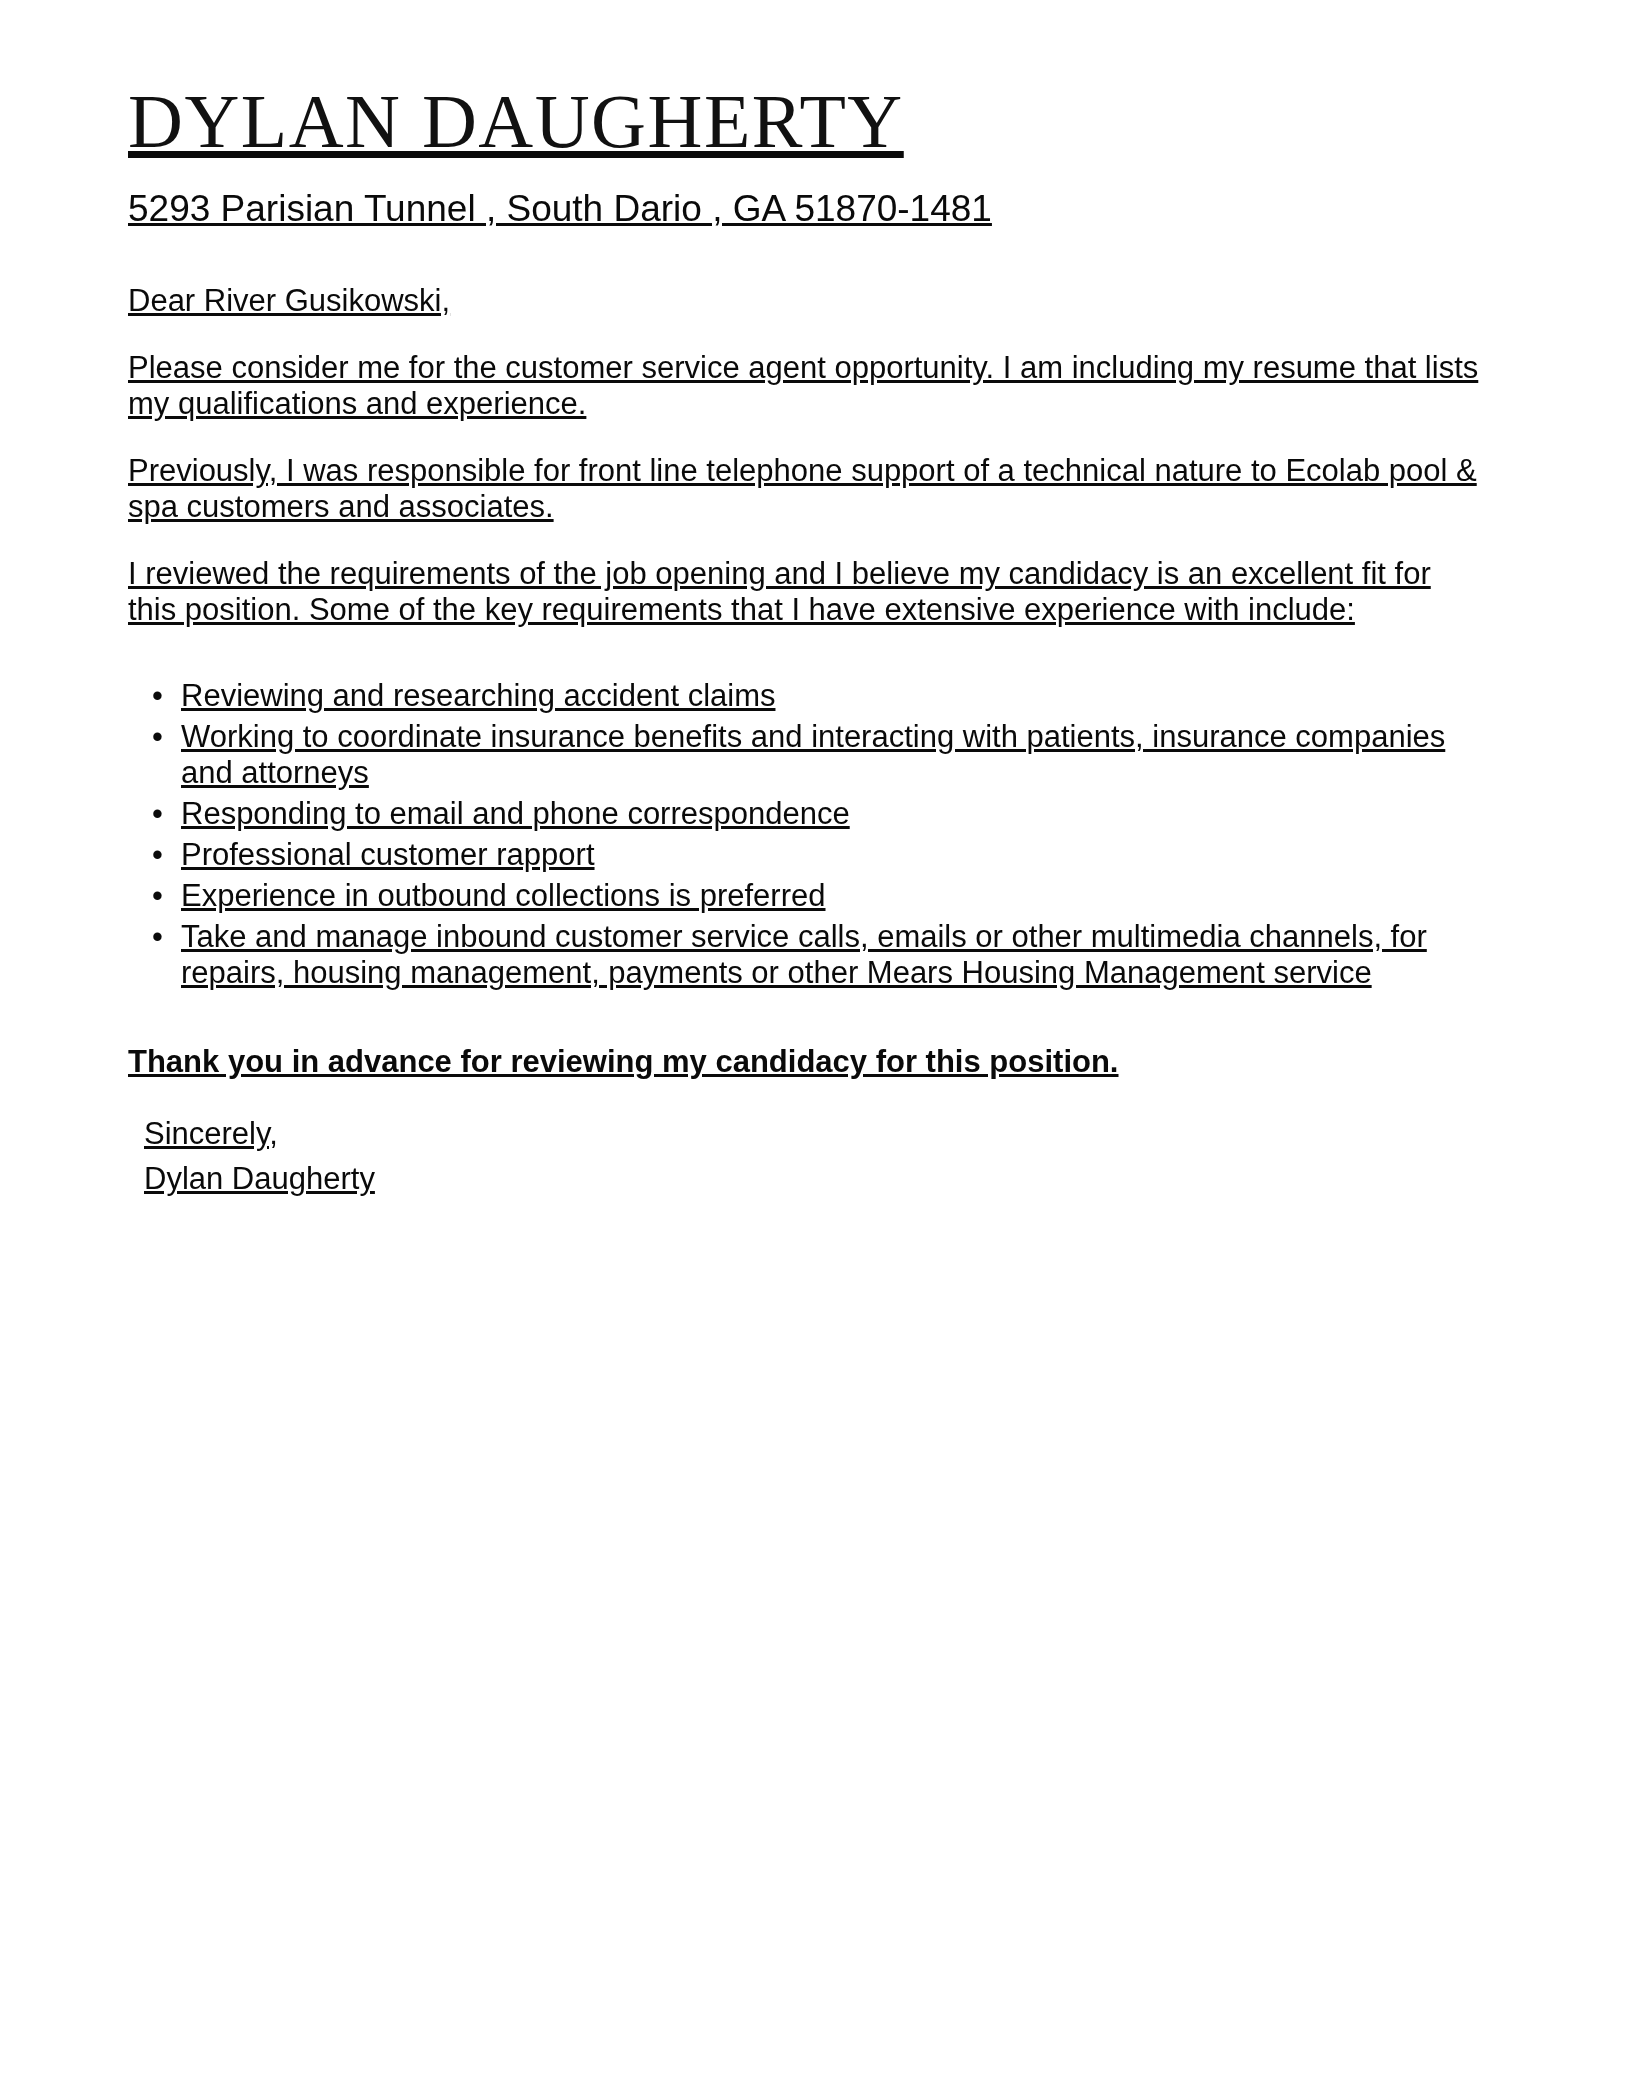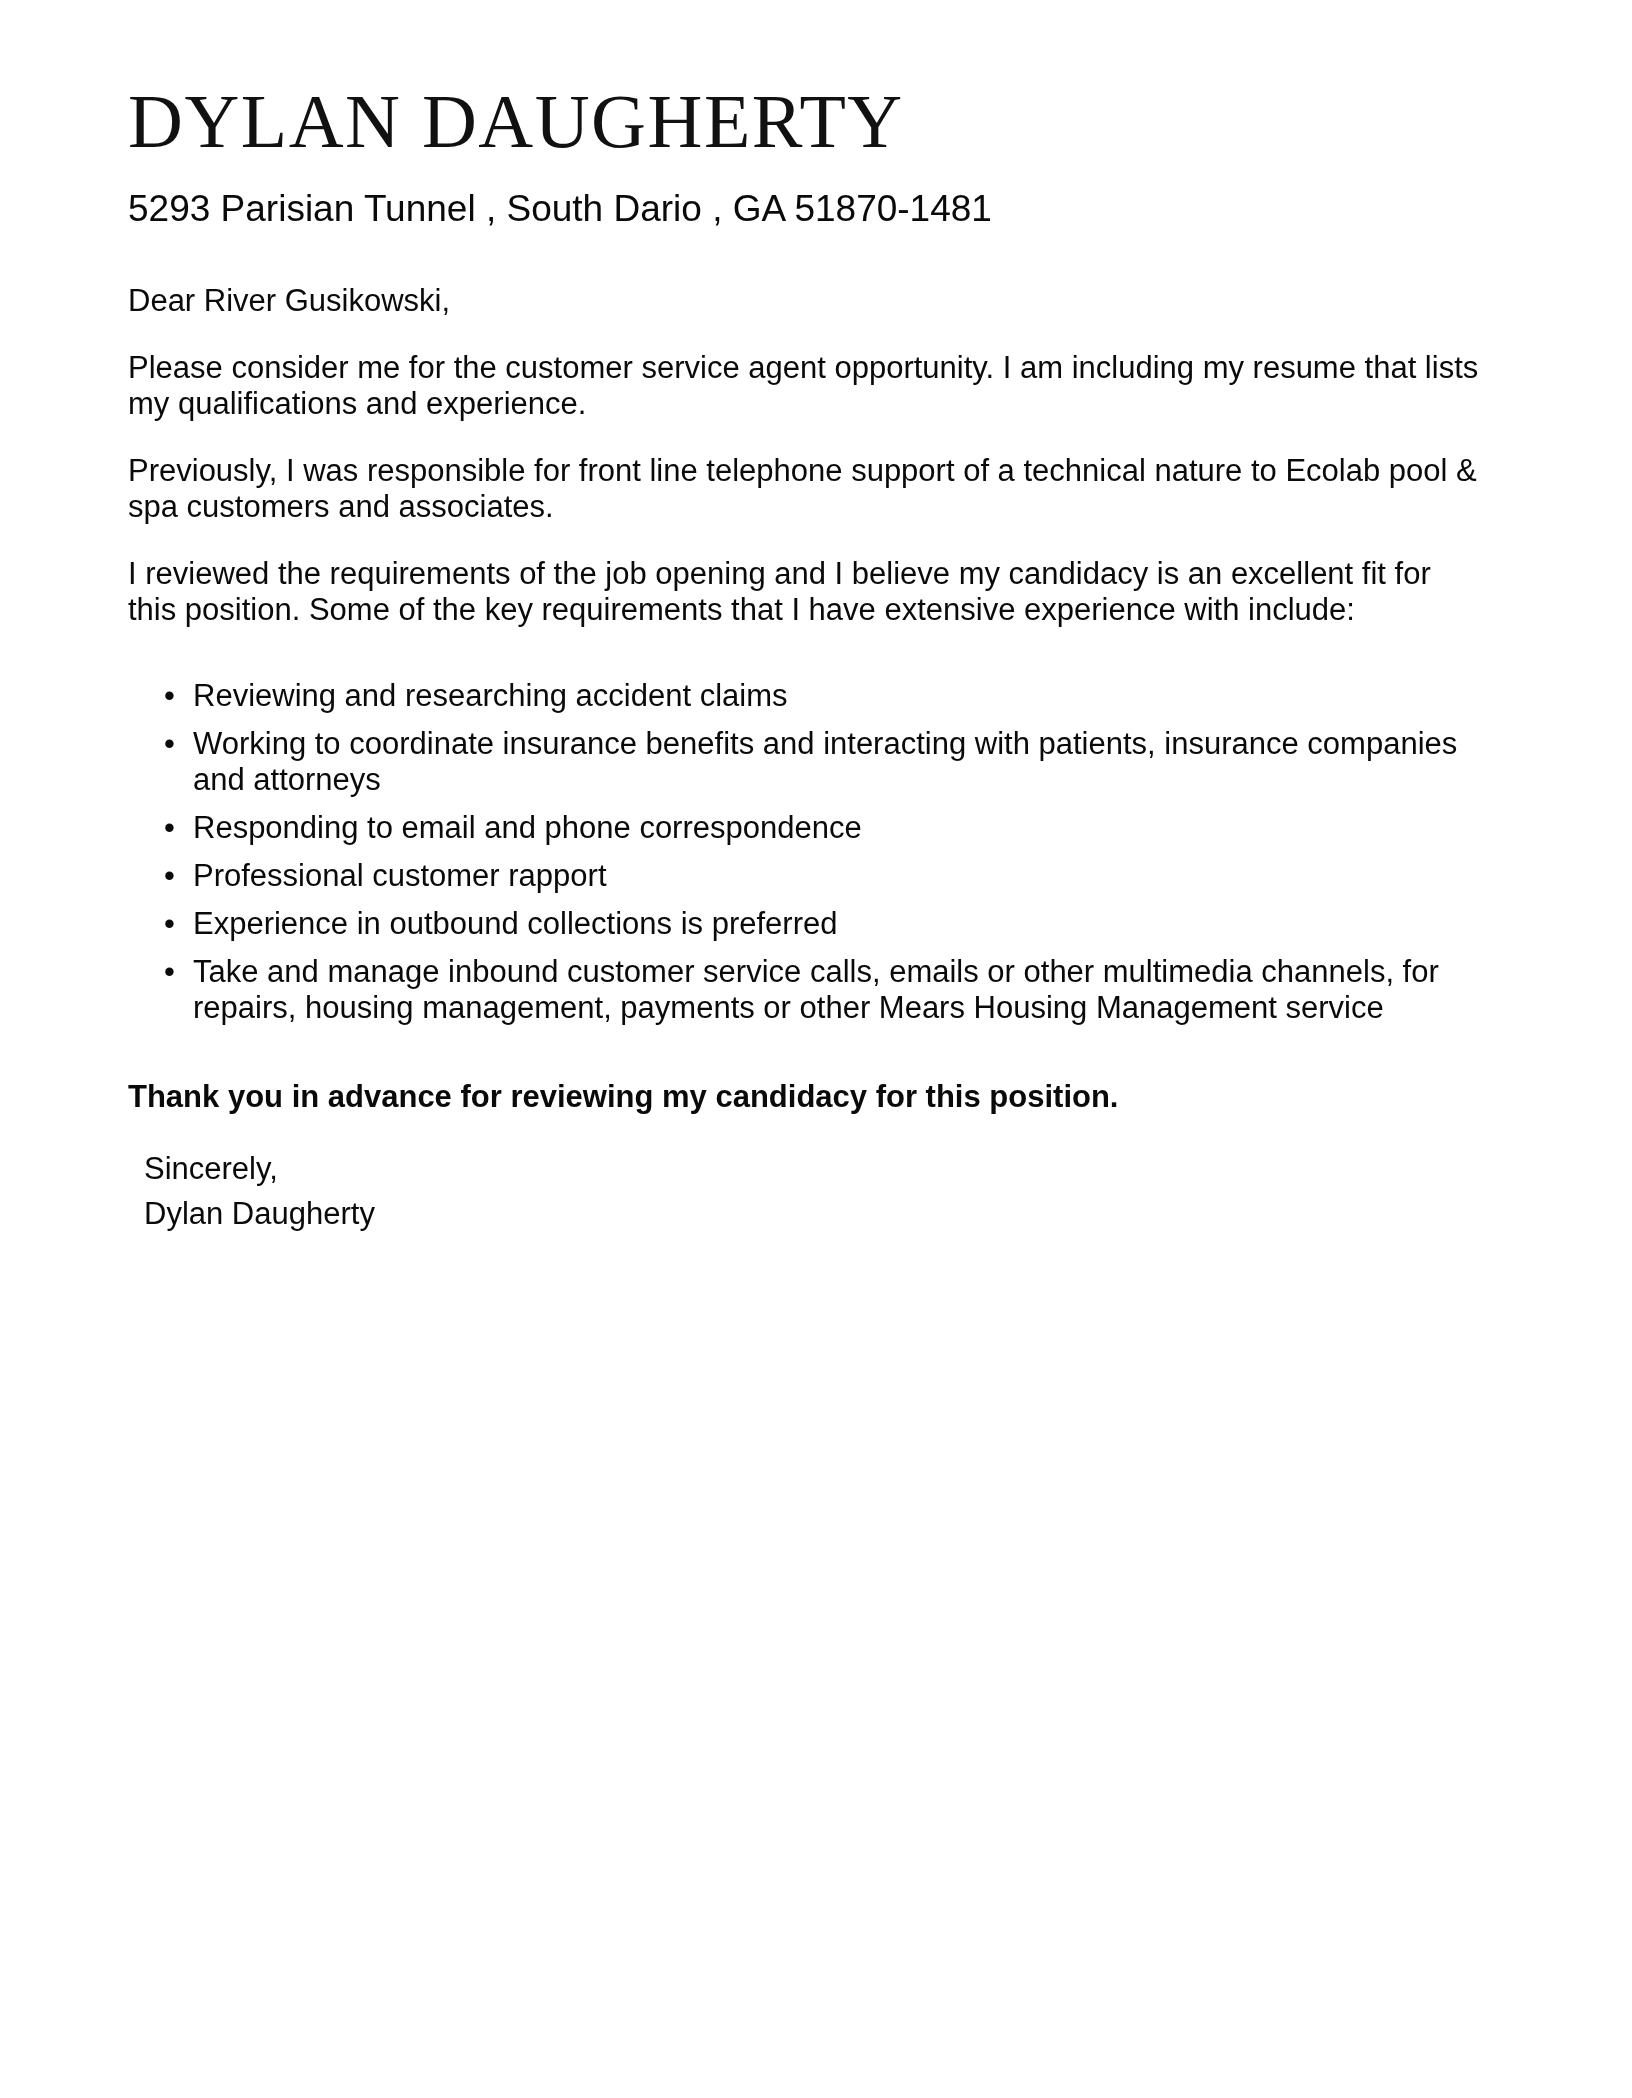--- a/index.html
+++ b/index.html
@@ -14,20 +14,21 @@
     font-family: "Liberation Sans", "DejaVu Sans", sans-serif;
     color: #0a0a0a;
     -webkit-font-smoothing: antialiased;
   }
   .page {
     box-sizing: border-box;
     width: 1632px;
     height: 1816px;
     padding: 78px 148px 0 128px;
     background: #ffffff;
+    text-decoration: underline;
   }
   .name-title {
     margin: 0;
     font-family: "Liberation Serif", "DejaVu Serif", serif;
     font-weight: 400;
     font-size: 76px;
     line-height: 1.15;
     letter-spacing: 1.5px;
     color: #111111;
     white-space: nowrap;
@@ -49,21 +50,21 @@
     margin: 0 0 31px 0;
   }
   ul.req-list {
     list-style: none;
     margin: 50px 0 0 0;
     padding: 0;
   }
   ul.req-list li {
     position: relative;
     padding-left: 53px;
-    margin: 12px;
+    margin: 0;
   }
   ul.req-list li + li {
     margin-top: 5px;
   }
   ul.req-list li::before {
     content: "\2022";
     position: absolute;
     left: 24px;
     top: 0;
   }

